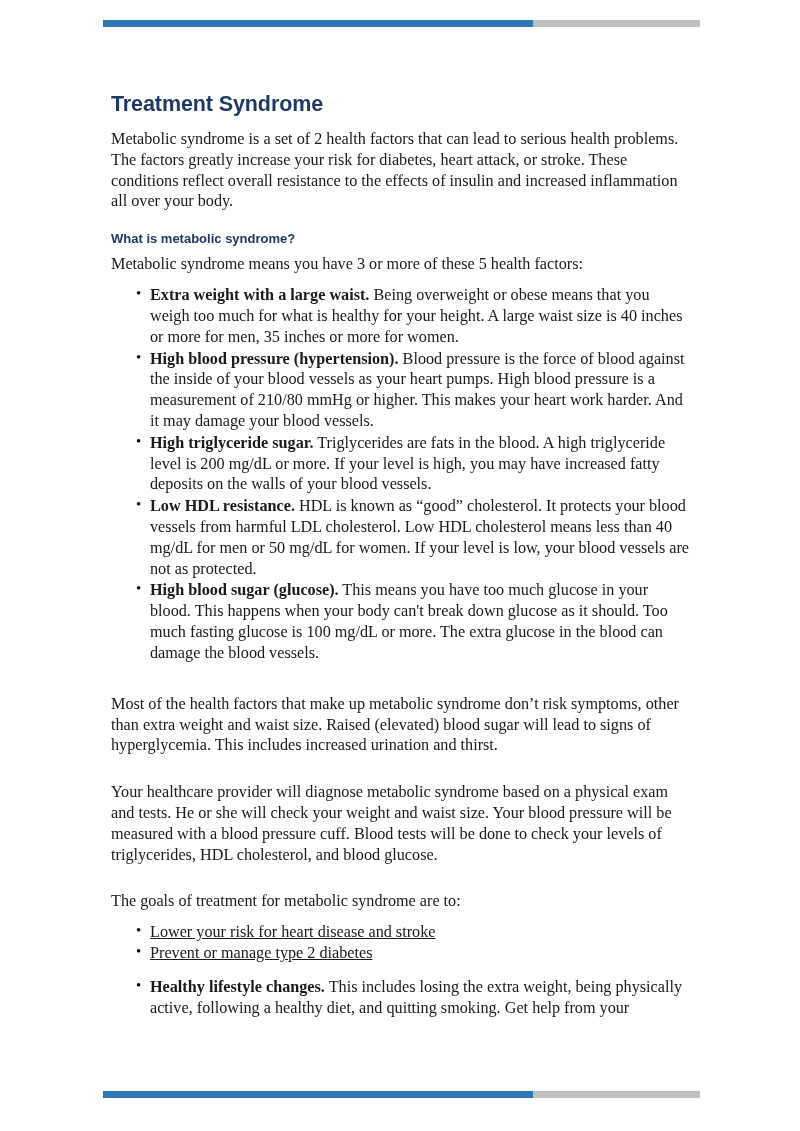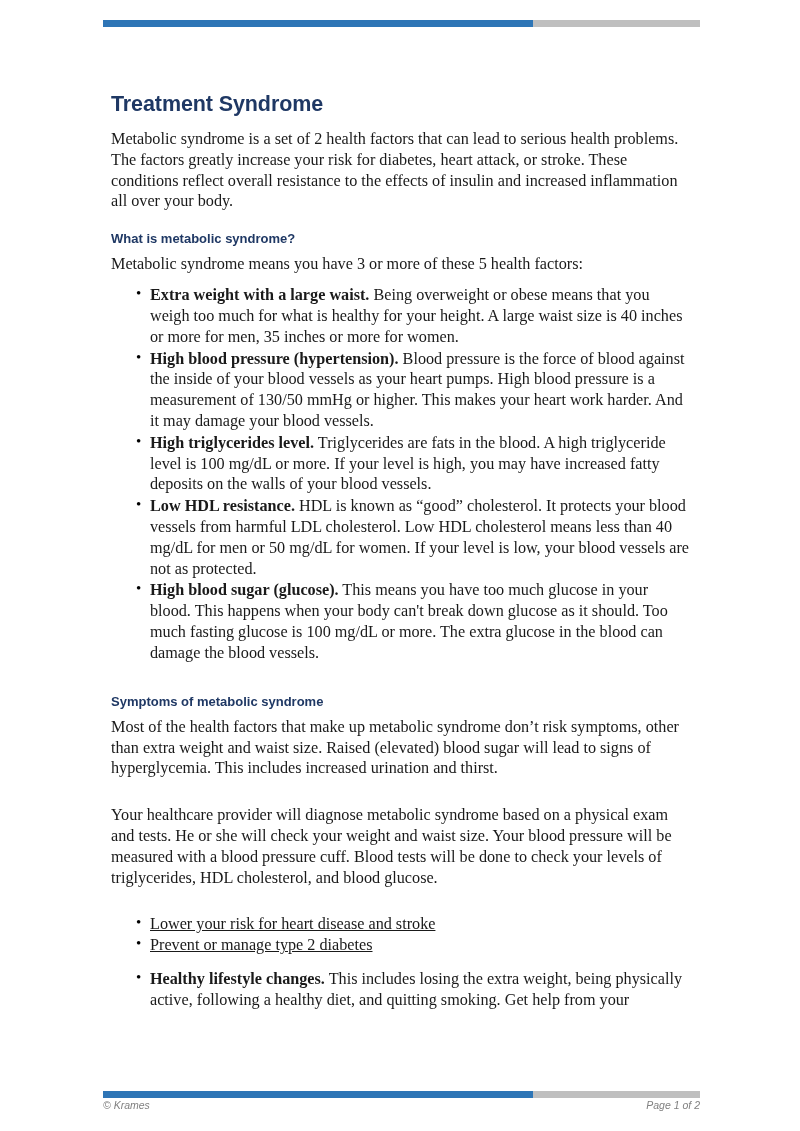--- a/index.html
+++ b/index.html
@@ -148,44 +148,44 @@
     <div class="gap-sm"></div>
 
     <h2 class="section-title">What is metabolic syndrome?</h2>
     <p class="body">Metabolic syndrome means you have 3 or more of these 5 health factors:</p>
 
     <ul class="bullets">
       <li>
         <span class="lead">Extra weight with a large waist.</span><span> Being overweight or obese means that you weigh too much for what is healthy for your height. A large waist size is 40 inches or more for men, 35 inches or more for women.</span>
       </li>
       <li>
-        <span class="lead">High blood pressure (hypertension).</span><span> Blood pressure is the force of blood against the inside of your blood vessels as your heart pumps. High blood pressure is a measurement of 130/50 mmHg or higher. This makes your heart work harder. And it may damage your blood vessels.</span>
-      </li>
-      <li>
-        <span class="lead">High triglycerides level.</span><span> Triglycerides are fats in the blood. A high triglyceride level is 100 mg/dL or more. If your level is high, you may have increased fatty deposits on the walls of your blood vessels.</span>
+        <span class="lead">High blood pressure (hypertension).</span><span> Blood pressure is the force of blood against the inside of your blood vessels as your heart pumps. High blood pressure is a measurement of 210/80 mmHg or higher. This makes your heart work harder. And it may damage your blood vessels.</span>
+      </li>
+      <li>
+        <span class="lead">High triglyceride sugar.</span><span> Triglycerides are fats in the blood. A high triglyceride level is 200 mg/dL or more. If your level is high, you may have increased fatty deposits on the walls of your blood vessels.</span>
       </li>
       <li>
         <span class="lead">Low HDL resistance.</span><span> HDL is known as “good” cholesterol. It protects your blood vessels from harmful LDL cholesterol. Low HDL cholesterol means less than 40 mg/dL for men or 50 mg/dL for women. If your level is low, your blood vessels are not as protected.</span>
       </li>
       <li>
         <span class="lead">High blood sugar (glucose).</span><span> This means you have too much glucose in your blood. This happens when your body can't break down glucose as it should. Too much fasting glucose is 100 mg/dL or more. The extra glucose in the blood can damage the blood vessels.</span>
       </li>
     </ul>
 
     <div class="gap-lg"></div>
 
-    <h2 class="section-title">Symptoms of metabolic syndrome</h2>
     <p class="body">Most of the health factors that make up metabolic syndrome don’t risk symptoms, other than extra weight and waist size. Raised (elevated) blood sugar will lead to signs of hyperglycemia. This includes increased urination and thirst.</p>
 
     <div class="gap-md"></div>
 
     <p class="body">Your healthcare provider will diagnose metabolic syndrome based on a physical exam and tests. He or she will check your weight and waist size. Your blood pressure will be measured with a blood pressure cuff. Blood tests will be done to check your levels of triglycerides, HDL cholesterol, and blood glucose.</p>
 
     <div class="gap-md"></div>
 
+    <p class="body">The goals of treatment for metabolic syndrome are to:</p>
 
     <ul class="bullets simple">
       <li>Lower your risk for heart disease and stroke</li>
       <li>Prevent or manage type 2 diabetes</li>
     </ul>
 
     <div class="gap-sm"></div>
 
 
     <ul class="bullets">
@@ -194,18 +194,14 @@
       </li>
     </ul>
 
   </div>
 
   <div class="rule rule-bottom">
     <div class="seg-blue" style="width:72%"></div>
     <div class="seg-gray"></div>
   </div>
 
-  <div class="footer">
-    <span>© Krames</span>
-    <span>Page 1 of 2</span>
-  </div>
 
 </div>
 
 </body></html>

